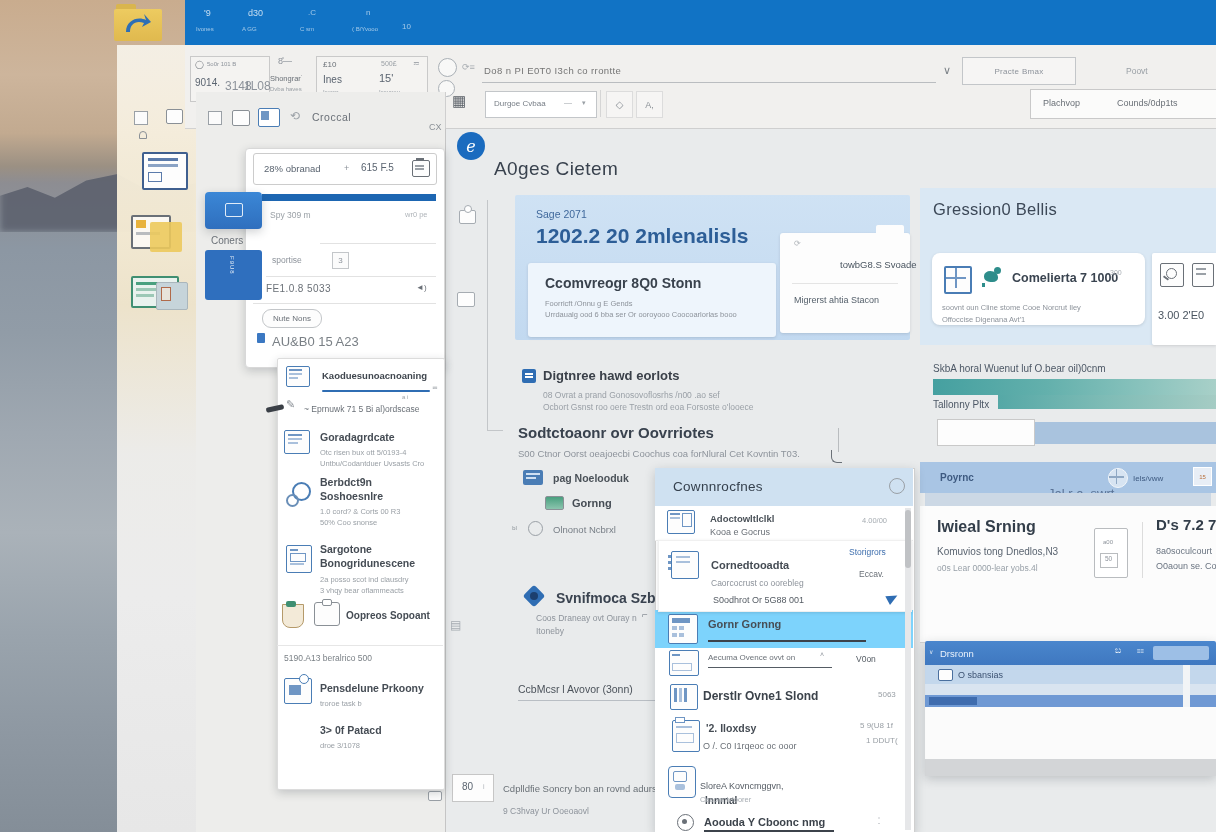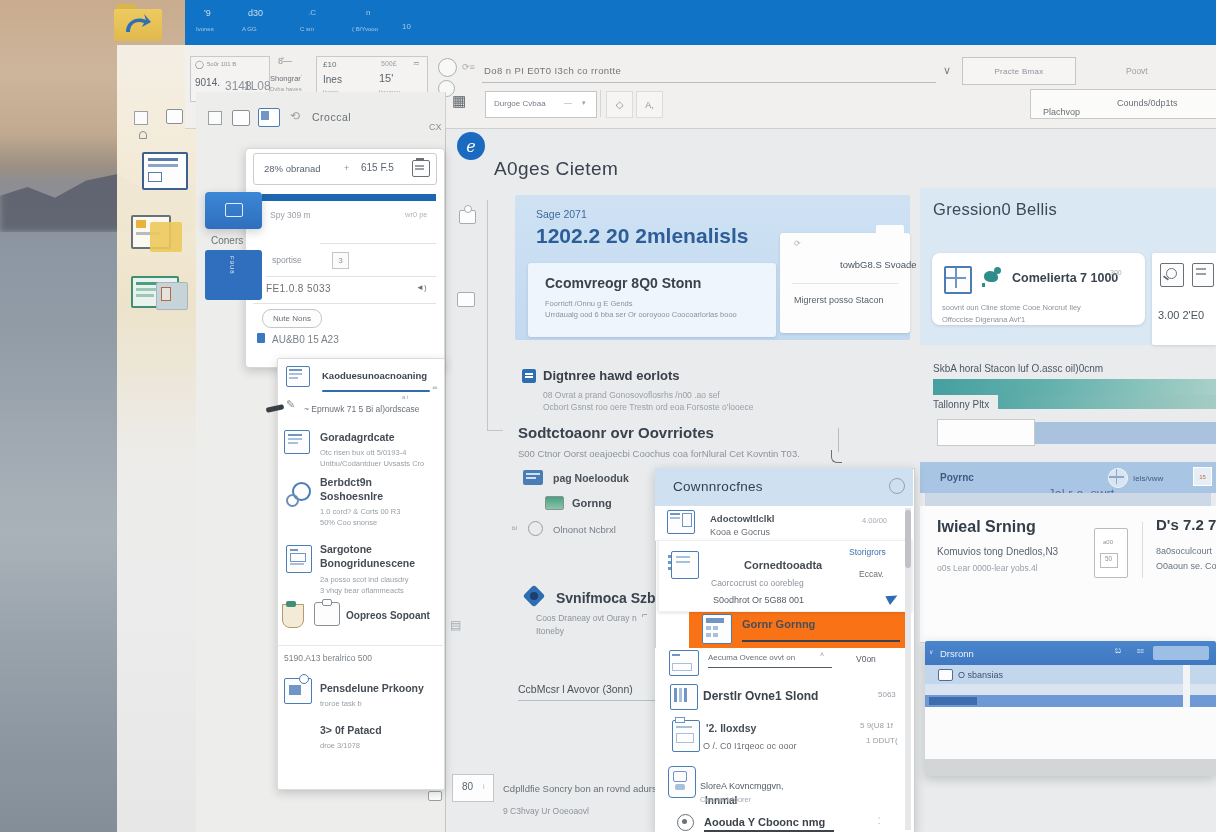--- a/index.html
+++ b/index.html
@@ -119,21 +119,21 @@
 </div>
 <div class="ab" style="left:600px;top:90px;width:1px;height:27px;background:#d5d5d5;"></div>
 <div class="ab" style="left:606px;top:91px;width:25px;height:25px;border:1px solid #dcdcdc;background:#f6f5f4;display:flex;align-items:center;justify-content:center;">
   <span style="font-size:10px;color:#8a9096;">◇</span>
 </div>
 <div class="ab" style="left:636px;top:91px;width:25px;height:25px;border:1px solid #dcdcdc;background:#f6f5f4;display:flex;align-items:center;justify-content:center;">
   <span style="font-size:9px;color:#8a9096;">A,</span>
 </div>
 
 <div class="ab" style="left:1030px;top:89px;width:186px;height:28px;background:#fbfbfa;border:1px solid #c9c9c9;">
-  <span class="tx" style="left:12px;top:8px;font-size:9px;color:#6a7077;margin-top:9px;">Plachvop</span>
+  <span class="tx" style="left:12px;top:8px;font-size:9px;color:#6a7077;">Plachvop</span>
   <span class="tx" style="left:86px;top:8px;font-size:9px;color:#6a7077;">Counds/0dp1ts</span>
 </div>
 
 <div class="ab" style="left:196px;top:92px;width:249px;height:740px;background:#ededeb;border-right:1px solid #cfcfcf;"></div>
 <div class="ab" style="left:208px;top:111px;width:12px;height:12px;border:1px solid #9aa0a6;background:#fbfbfb;"></div>
 <div class="ab" style="left:232px;top:110px;width:16px;height:14px;border:1.5px solid #8a9096;background:#fdfdfd;border-radius:2px;"></div>
 <div class="ab" style="left:258px;top:108px;width:20px;height:17px;border:1.5px solid #4a7db5;background:#fff;border-radius:2px;">
   <div class="ab" style="left:2px;top:2px;width:8px;height:9px;background:#6f96c4;"></div>
 </div>
 <span class="tx" style="left:290px;top:109px;font-size:12px;color:#9aa0a6;">⟲</span>
@@ -167,21 +167,21 @@
   <span style="font-size:8px;color:#8d939b;">3</span>
 </div>
 <div class="line" style="left:266px;top:276px;width:170px;z-index:31;"></div>
 <span class="tx" style="left:266px;top:283px;font-size:10px;color:#6a7077;letter-spacing:.4px;z-index:31;">FE1.0.8 5033</span>
 <span class="tx" style="left:416px;top:283px;font-size:8px;color:#6a7077;z-index:31;">◄)</span>
 <div class="line" style="left:253px;top:303px;width:183px;z-index:31;"></div>
 <div class="ab" style="left:262px;top:309px;width:58px;height:17px;border:1px solid #c3c6c9;border-radius:9px;background:#fdfdfd;z-index:31;display:flex;align-items:center;justify-content:center;">
   <span style="font-size:8px;color:#6a7077;">Nute Nons</span>
 </div>
 <div class="ab" style="left:257px;top:333px;width:8px;height:10px;background:#3b78c2;border-radius:1px;z-index:31;"></div>
-<span class="tx" style="left:272px;top:334px;font-size:10px;color:#7a8086;z-index:31;">AU&amp;B0 15 A23</span>
+<span class="tx" style="left:272px;top:334px;font-size:13px;color:#7a8086;z-index:31;">AU&amp;B0 15 A23</span>
 
 <div class="ab sh" style="left:277px;top:358px;width:166px;height:430px;background:#fff;border:1px solid #dcdcdc;border-radius:2px;z-index:30;"></div>
 
 <div class="ab" style="left:280px;top:364px;width:160px;height:36px;z-index:31;">
   <div class="bicon" style="left:6px;top:2px;width:22px;height:19px;">
     <div class="ab" style="left:2px;top:2px;width:13px;height:2px;background:#6f96c4;"></div>
     <div class="ab" style="left:2px;top:6px;width:13px;height:2px;background:#a9c0dc;"></div>
     <div class="ab" style="left:2px;top:10px;width:9px;height:2px;background:#a9c0dc;"></div>
   </div>
   <span class="tx" style="left:42px;top:6px;font-size:9.5px;font-weight:600;color:#3f464e;">Kaoduesunoacnoaning</span>
@@ -274,21 +274,21 @@
 <div class="ab shs" style="left:528px;top:263px;width:248px;height:74px;background:#eef5fc;border-radius:3px;z-index:7;">
   <span class="tx" style="left:17px;top:12px;font-size:14px;font-weight:700;color:#39424d;">Ccomvreogr 8Q0 Stonn</span>
   <span class="tx" style="left:17px;top:36px;font-size:7.5px;color:#8d939b;">Foorricft /Onnu g E Gends</span>
   <span class="tx" style="left:17px;top:47px;font-size:7.5px;color:#8d939b;">Urrdaualg ood 6 bba ser Or ooroyooo Coocoarlorlas booo</span>
 </div>
 <div class="ab shs" style="left:780px;top:233px;width:130px;height:100px;background:#fdfdfd;border-radius:3px;z-index:7;">
   <div class="ab" style="left:96px;top:-8px;width:28px;height:10px;background:#fdfdfd;border-radius:2px 2px 0 0;"></div>
   <span class="tx" style="left:14px;top:6px;font-size:8px;color:#b0b5ba;">⟳</span>
   <span class="tx" style="left:20px;top:26px;font-size:9.5px;color:#4a5560;padding-left:40px;">towbG8.S Svoade</span>
   <div class="line" style="left:12px;top:50px;width:106px;background:#e4e4e4;"></div>
-  <span class="tx" style="left:14px;top:62px;font-size:9px;color:#55606b;">Migrerst posso Stacon</span>
+  <span class="tx" style="left:14px;top:62px;font-size:9px;color:#55606b;">Migrerst ahtia Stacon</span>
 </div>
 
 <div class="ab" style="left:920px;top:188px;width:296px;height:157px;background:#dae8f4;z-index:6;"></div>
 <span class="tx" style="left:933px;top:200px;font-size:16.5px;color:#3c4857;letter-spacing:.3px;z-index:7;">Gression0 Bellis</span>
 <div class="ab shs" style="left:932px;top:253px;width:213px;height:72px;background:#fff;border-radius:8px;z-index:7;">
   <div class="bicon" style="left:12px;top:13px;width:24px;height:24px;border-width:2px;">
     <div class="ab" style="left:9px;top:0;width:2px;height:20px;background:#6f96c4;"></div>
     <div class="ab" style="left:0;top:9px;width:20px;height:2px;background:#6f96c4;"></div>
   </div>
   <div class="ab" style="left:48px;top:12px;width:24px;height:24px;">
@@ -306,21 +306,21 @@
     <div class="ab" style="left:5px;top:4px;width:9px;height:9px;border:1.5px solid #6a7077;border-radius:50%;"></div>
     <div class="ab" style="left:2px;top:13px;width:6px;height:2px;background:#6a7077;transform:rotate(35deg);"></div>
   </div>
   <div class="gicon" style="left:40px;top:10px;width:20px;height:22px;border-color:#6a7077;">
     <div class="ab" style="left:3px;top:4px;width:10px;height:2px;background:#9aa0a6;"></div>
     <div class="ab" style="left:3px;top:9px;width:10px;height:2px;background:#9aa0a6;"></div>
   </div>
   <span class="tx" style="left:6px;top:56px;font-size:11px;color:#4a5560;">3.00 2'E0</span>
 </div>
 
-<span class="tx" style="left:933px;top:363px;font-size:10px;color:#4d5866;z-index:6;">SkbA horal Stacon luf O.assc oil)0cnm</span>
+<span class="tx" style="left:933px;top:363px;font-size:10px;color:#4d5866;z-index:6;">SkbA horal Wuenut luf O.bear oil)0cnm</span>
 <div class="ab" style="left:933px;top:379px;width:283px;height:16px;background:linear-gradient(90deg,#45a0a0,#63b0ac 40%,#8ac3bd 75%,#a8d0c8);z-index:6;"></div>
 <span class="tx" style="left:933px;top:399px;font-size:10px;color:#4d5866;z-index:6;">Tallonny Pltx</span>
 <div class="ab" style="left:998px;top:395px;width:218px;height:14px;background:linear-gradient(90deg,#55a8a6,#7fbcb6 50%,#a5ccc4);z-index:6;"></div>
 <div class="ab" style="left:937px;top:419px;width:96px;height:25px;background:#fdfdfd;border:1px solid #c9c9c9;z-index:6;"></div>
 <div class="ab" style="left:1035px;top:422px;width:181px;height:22px;background:#a9c3de;z-index:6;"></div>
 
 <div class="ab" style="left:920px;top:462px;width:296px;height:31px;background:#a9c5e4;z-index:6;">
   <span class="tx" style="left:20px;top:10px;font-size:10px;font-weight:600;color:#3e5a80;">Poyrnc</span>
   <span class="tx" style="left:128px;top:24px;font-size:13px;color:#5a7396;">Jal r a. swrt</span>
   <div class="ab" style="left:188px;top:6px;width:18px;height:18px;border:1.5px solid #f2f6fa;border-radius:50%;background:#d7e4f2;">
@@ -439,29 +439,29 @@
 </div>
 
 <div class="ab shs" style="left:658px;top:540px;width:252px;height:70px;background:#fff;border:1px solid #f0f0f0;z-index:42;">
   <div class="bicon" style="left:12px;top:10px;width:26px;height:26px;">
     <div class="ab" style="left:-4px;top:3px;width:3px;height:3px;background:#6f96c4;"></div>
     <div class="ab" style="left:-4px;top:9px;width:3px;height:3px;background:#6f96c4;"></div>
     <div class="ab" style="left:-4px;top:15px;width:3px;height:3px;background:#6f96c4;"></div>
     <div class="ab" style="left:4px;top:4px;width:14px;height:2px;background:#a9c0dc;"></div>
     <div class="ab" style="left:4px;top:9px;width:14px;height:2px;background:#a9c0dc;"></div>
   </div>
-  <span class="tx" style="left:52px;top:18px;font-size:11px;font-weight:600;color:#454c54;margin-left:33px;">Cornedtooadta</span>
+  <span class="tx" style="left:52px;top:18px;font-size:11px;font-weight:600;color:#454c54;">Cornedtooadta</span>
   <span class="tx" style="left:52px;top:37px;font-size:8.5px;color:#8d939b;">Caorcocrust co oorebleg</span>
   <span class="tx" style="left:190px;top:6px;font-size:8.5px;color:#3f6fae;">Storigrors</span>
   <span class="tx" style="left:200px;top:28px;font-size:8.5px;color:#6a7077;">Eccav.</span>
   <span class="tx" style="left:54px;top:54px;font-size:9px;color:#555c64;">S0odhrot Or 5G88 001</span>
   <div class="ab" style="left:228px;top:52px;width:0;height:0;border-left:11px solid #2f6db3;border-top:5px solid transparent;border-bottom:5px solid transparent;transform:rotate(-28deg);"></div>
 </div>
 
-<div class="ab" style="left:689px;top:610px;width:220px;height:38px;background:#f97316;z-index:41;">
+<div class="ab" style="left:655px;top:610px;width:258px;height:38px;background:#7dd3fc;z-index:41;">
   <div class="bicon" style="left:13px;top:4px;width:28px;height:28px;">
     <div class="ab" style="left:3px;top:3px;width:18px;height:5px;background:#6f96c4;"></div>
     <div class="ab" style="left:3px;top:11px;width:5px;height:4px;background:#a9c0dc;"></div>
     <div class="ab" style="left:10px;top:11px;width:5px;height:4px;background:#a9c0dc;"></div>
     <div class="ab" style="left:3px;top:18px;width:5px;height:4px;background:#a9c0dc;"></div>
     <div class="ab" style="left:10px;top:18px;width:5px;height:4px;background:#a9c0dc;"></div>
   </div>
   <span class="tx" style="left:53px;top:8px;font-size:11px;font-weight:600;color:#474e56;">Gornr Gornng</span>
   <div class="ab" style="left:53px;top:30px;width:158px;height:1.5px;background:#3c434b;"></div>
 </div>

